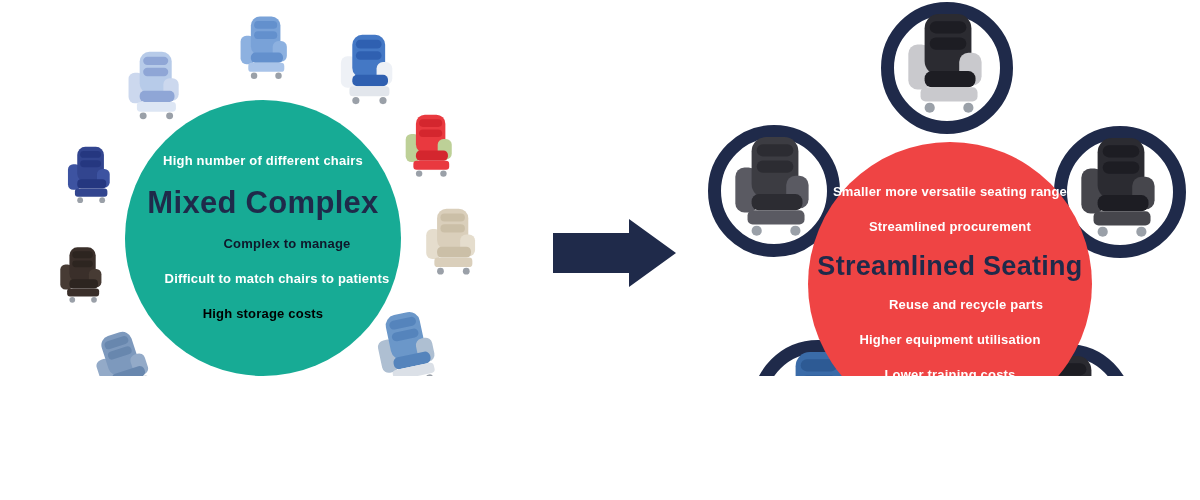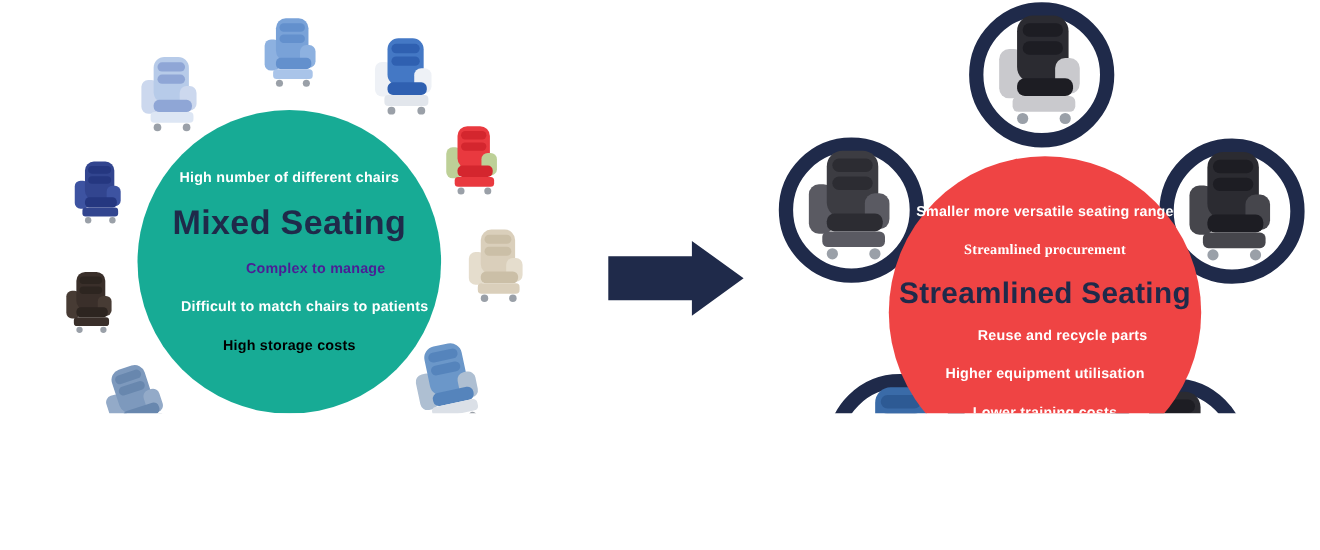--- a/index.html
+++ b/index.html
@@ -180,22 +180,22 @@
     <rect x="28" y="60" width="50" height="16" rx="7" fill="#253780"></rect>
     <rect x="24" y="76" width="56" height="14" rx="5" fill="#32458f"></rect>
     <circle cx="33" cy="96" r="5" fill="#9aa0a8"></circle>
     <circle cx="71" cy="96" r="5" fill="#9aa0a8"></circle>
   </svg>
       </div>
     </div>
 
   <div class="circle" id="left-circle" style="background: rgb(23, 171, 149);">
     <div class="bullet" style="color: rgb(255, 255, 255);">High number of different chairs</div>
-    <div class="circle-title" style="color: rgb(31, 42, 74);">Mixed Seating</div>
-    <div class="bullet" style="color: #4c1d95; margin-left: 48px;">Complex to manage</div>
+    <div class="circle-title" style="color: rgb(31, 42, 74);">Mixed Complex</div>
+    <div class="bullet" style="color: #0f172a; margin-left: 48px;">Complex to manage</div>
     <div class="bullet" style="color: rgb(255, 255, 255); padding-left: 28px;">Difficult to match chairs to patients</div>
     <div class="bullet" style="color: #000000;">High storage costs</div>
   </div>
 
   <svg class="arrow" viewBox="0 0 130 76" aria-hidden="true">
     <polygon points="3,18 79,18 79,4 126,38 79,72 79,58 3,58" fill="#1f2a4a"></polygon>
   </svg>
 
   <div class="cluster">
       <div class="ring" style="left: 881px; top: 2px; border-color: rgb(31, 42, 74);">
@@ -270,20 +270,20 @@
     <rect x="24" y="76" width="56" height="14" rx="5" fill="#c9c9cd"></rect>
     <circle cx="33" cy="96" r="5" fill="#9aa0a8"></circle>
     <circle cx="71" cy="96" r="5" fill="#9aa0a8"></circle>
   </svg>
         </div>
       </div>
     </div>
 
   <div class="circle" id="right-circle" style="background: #ef4444;">
     <div class="bullet" style="color: rgb(255, 255, 255);">Smaller more versatile seating range</div>
-    <div class="bullet" style="color: rgb(255, 255, 255); font-family: Liberation Serif, serif;">Streamlined procurement</div>
+    <div class="bullet" style="color: rgb(255, 255, 255);">Streamlined procurement</div>
     <div class="circle-title" style="color: rgb(31, 42, 74);">Streamlined Seating</div>
     <div class="bullet" style="color: rgb(255, 255, 255); padding-left: 32px;">Reuse and recycle parts</div>
     <div class="bullet" style="color: rgb(255, 255, 255);">Higher equipment utilisation</div>
     <div class="bullet" style="color: rgb(255, 255, 255);">Lower training costs</div>
   </div>
 
 </div>
 
 </body></html>

